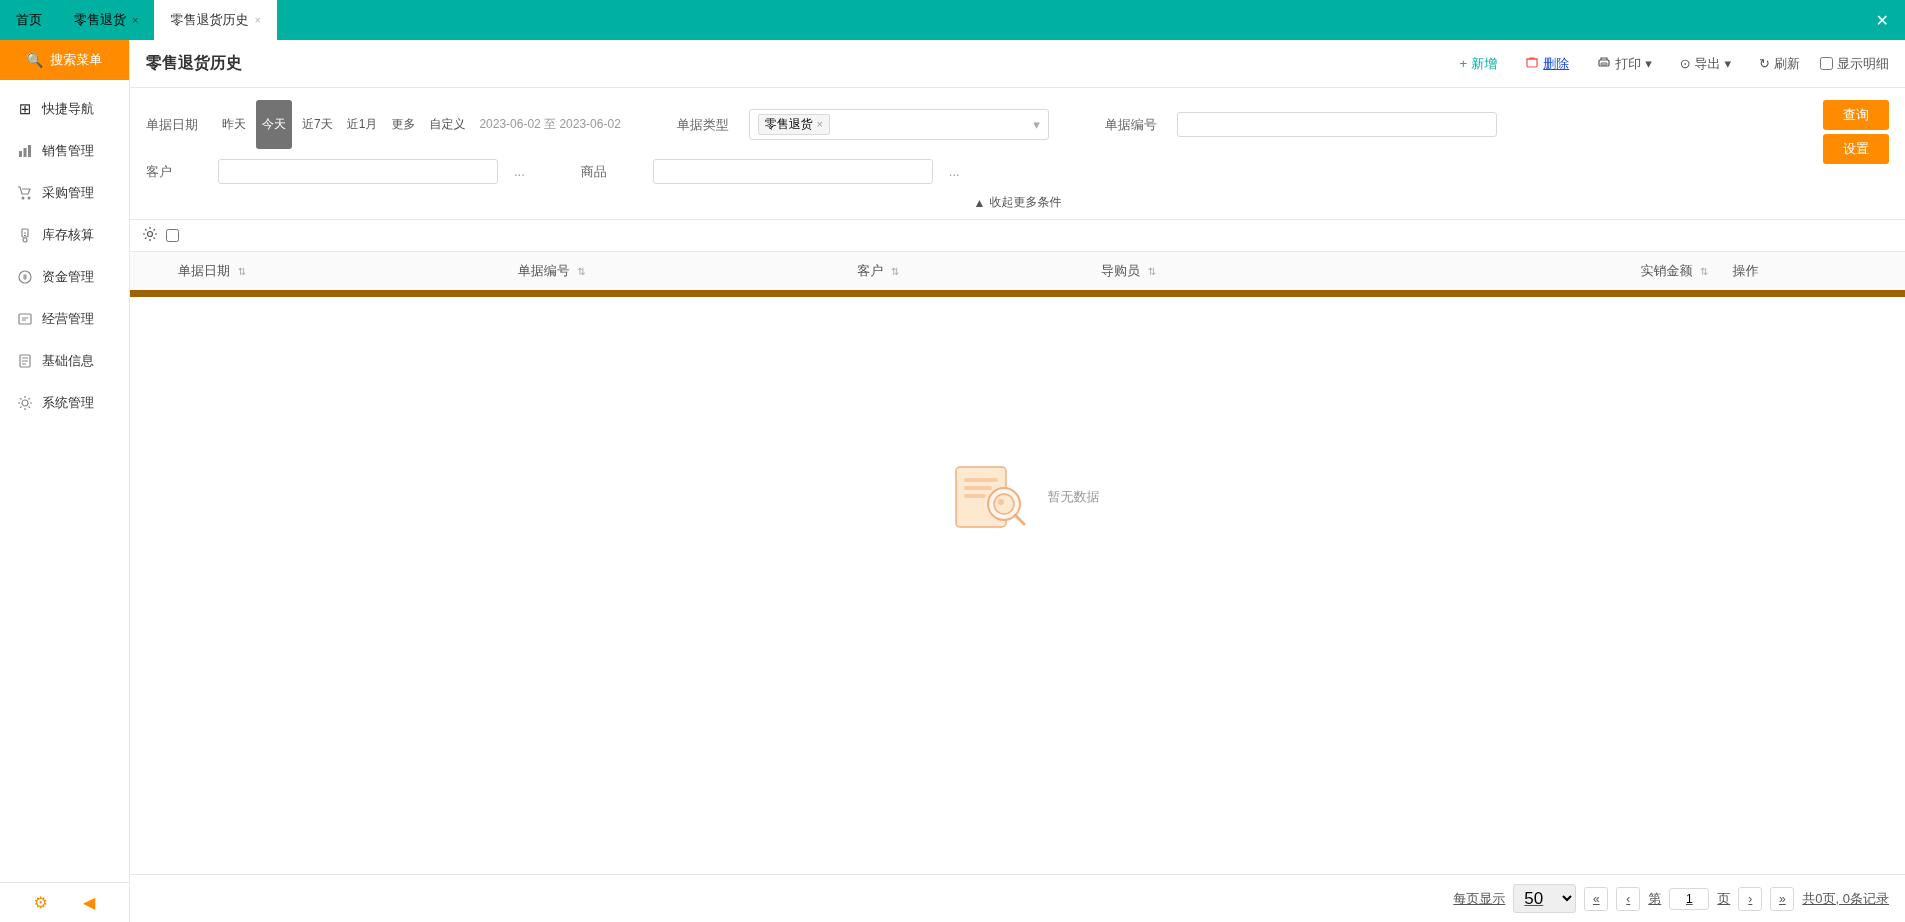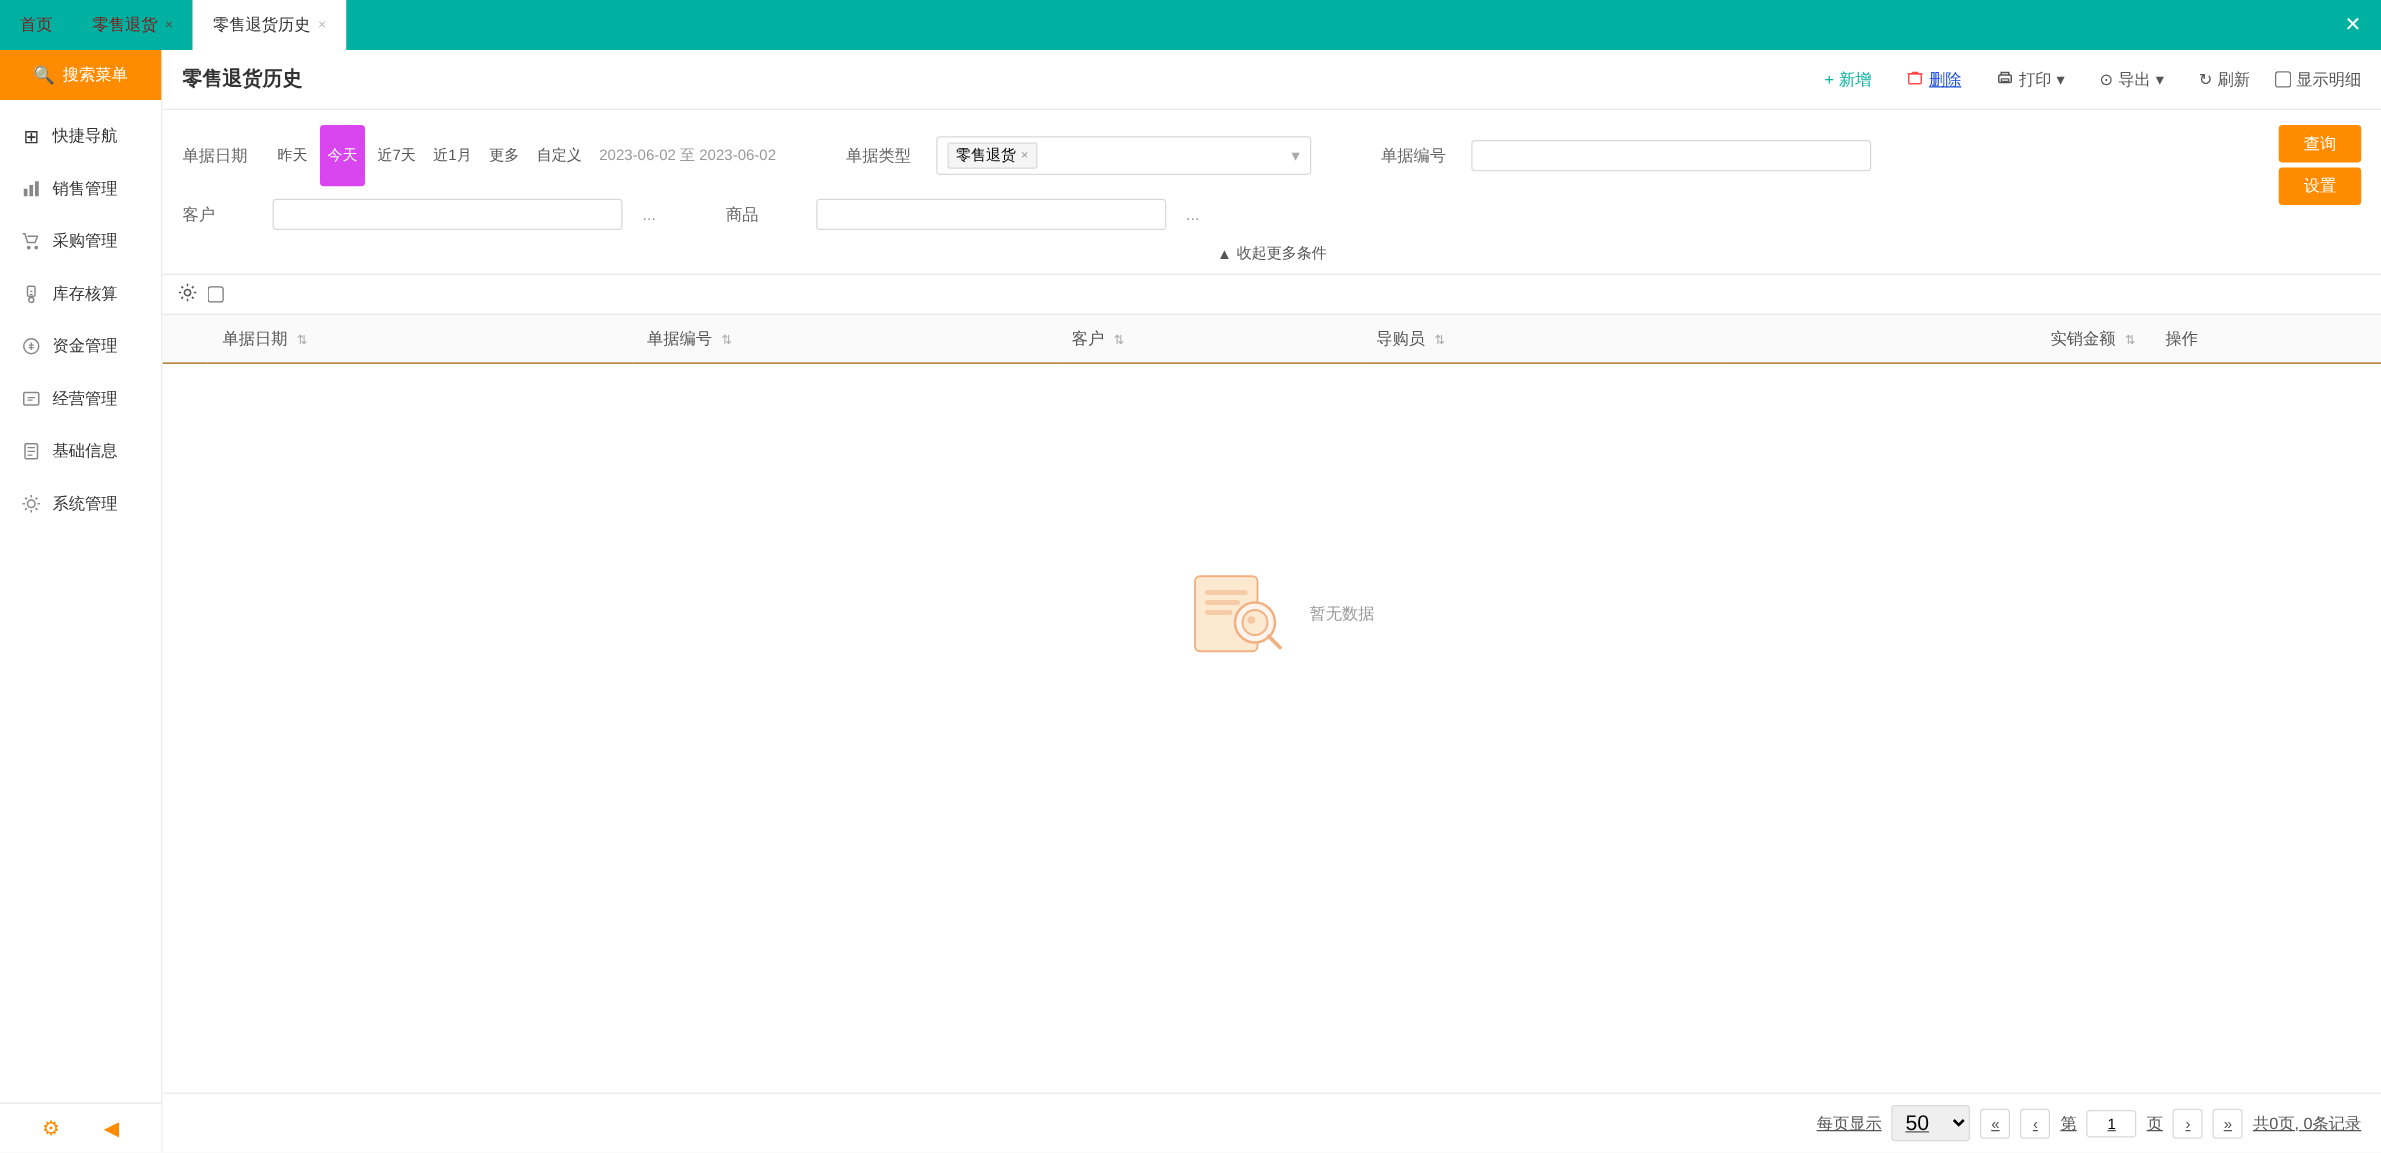--- a/index.html
+++ b/index.html
@@ -13,21 +13,21 @@
       align-items: center;
       padding-left: 0;
       flex-shrink: 0;
     }
     .tab-item {
       height: 100%;
       display: flex;
       align-items: center;
       padding: 0 16px;
       font-size: 13px;
-      color: #7f1d1d;
+      color: #000000;
       cursor: pointer;
       position: relative;
       white-space: nowrap;
     }
     .tab-item.active {
       background: #fff;
       color: #333;
     }
     .tab-item .tab-close {
       margin-left: 6px;
@@ -180,21 +180,21 @@
       align-items: center;
       gap: 6px;
     }
     .date-opt {
       font-size: 12px;
       color: #555;
       cursor: pointer;
       padding: 2px 4px;
     }
     .date-opt.active {
-      background: #d946ef;
+      background: #737373;
       color: #fff;
       border-radius: 3px;
       padding: 16px 6px;
     }
     .date-range {
       font-size: 12px;
       color: #999;
       margin-left: 4px;
     }
     .filter-select {
@@ -302,21 +302,21 @@
       border-collapse: collapse;
       font-size: 13px;
     }
     thead {
       background: #fafafa;
     }
     th {
       padding: 10px 12px;
       font-weight: 500;
       color: #555;
-      border-bottom: 1px solid #a16207;
+      border-bottom: 7px solid #a16207;
       text-align: left;
       white-space: nowrap;
     }
     th .sort-icon {
       font-size: 10px;
       color: #aaa;
       margin-left: 4px;
     }
     .th-checkbox { width: 36px; text-align: center; }
 

